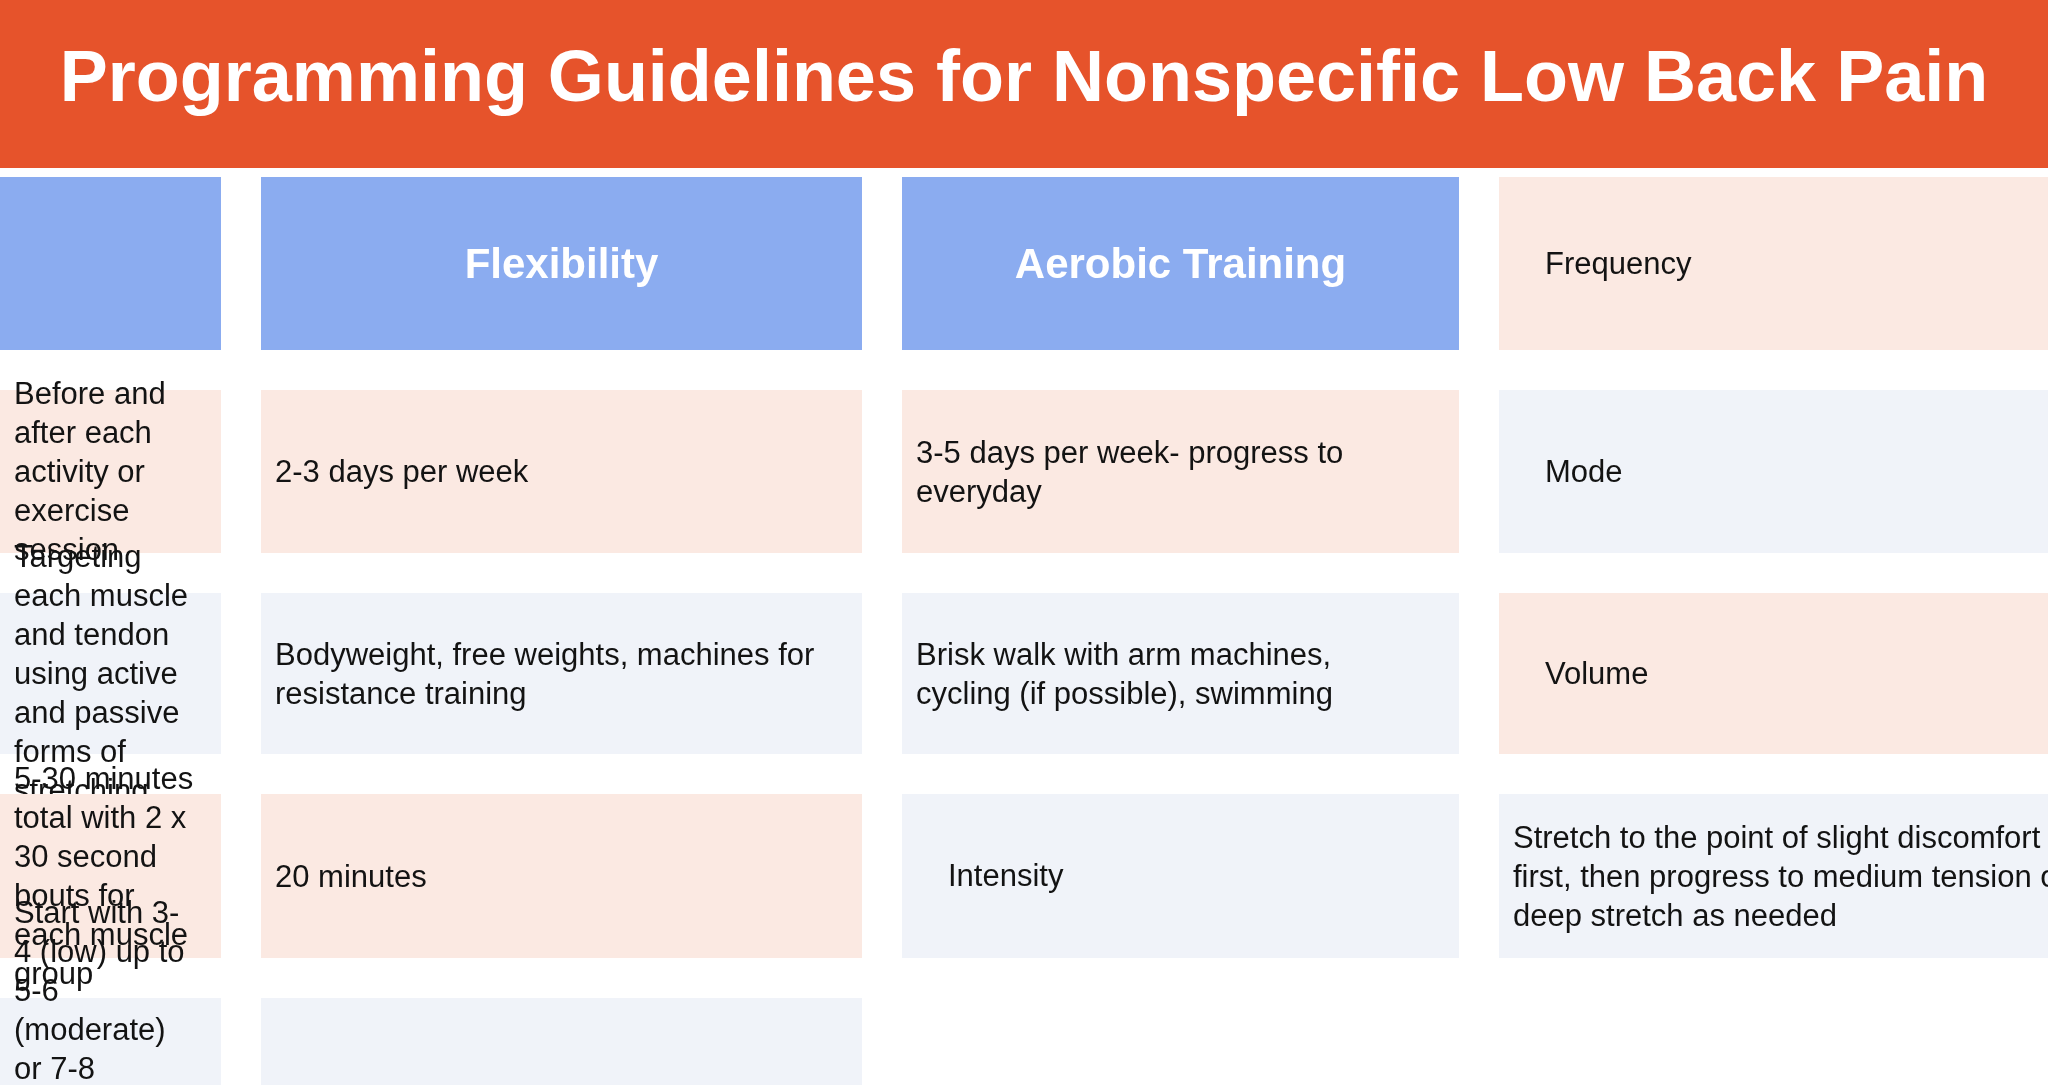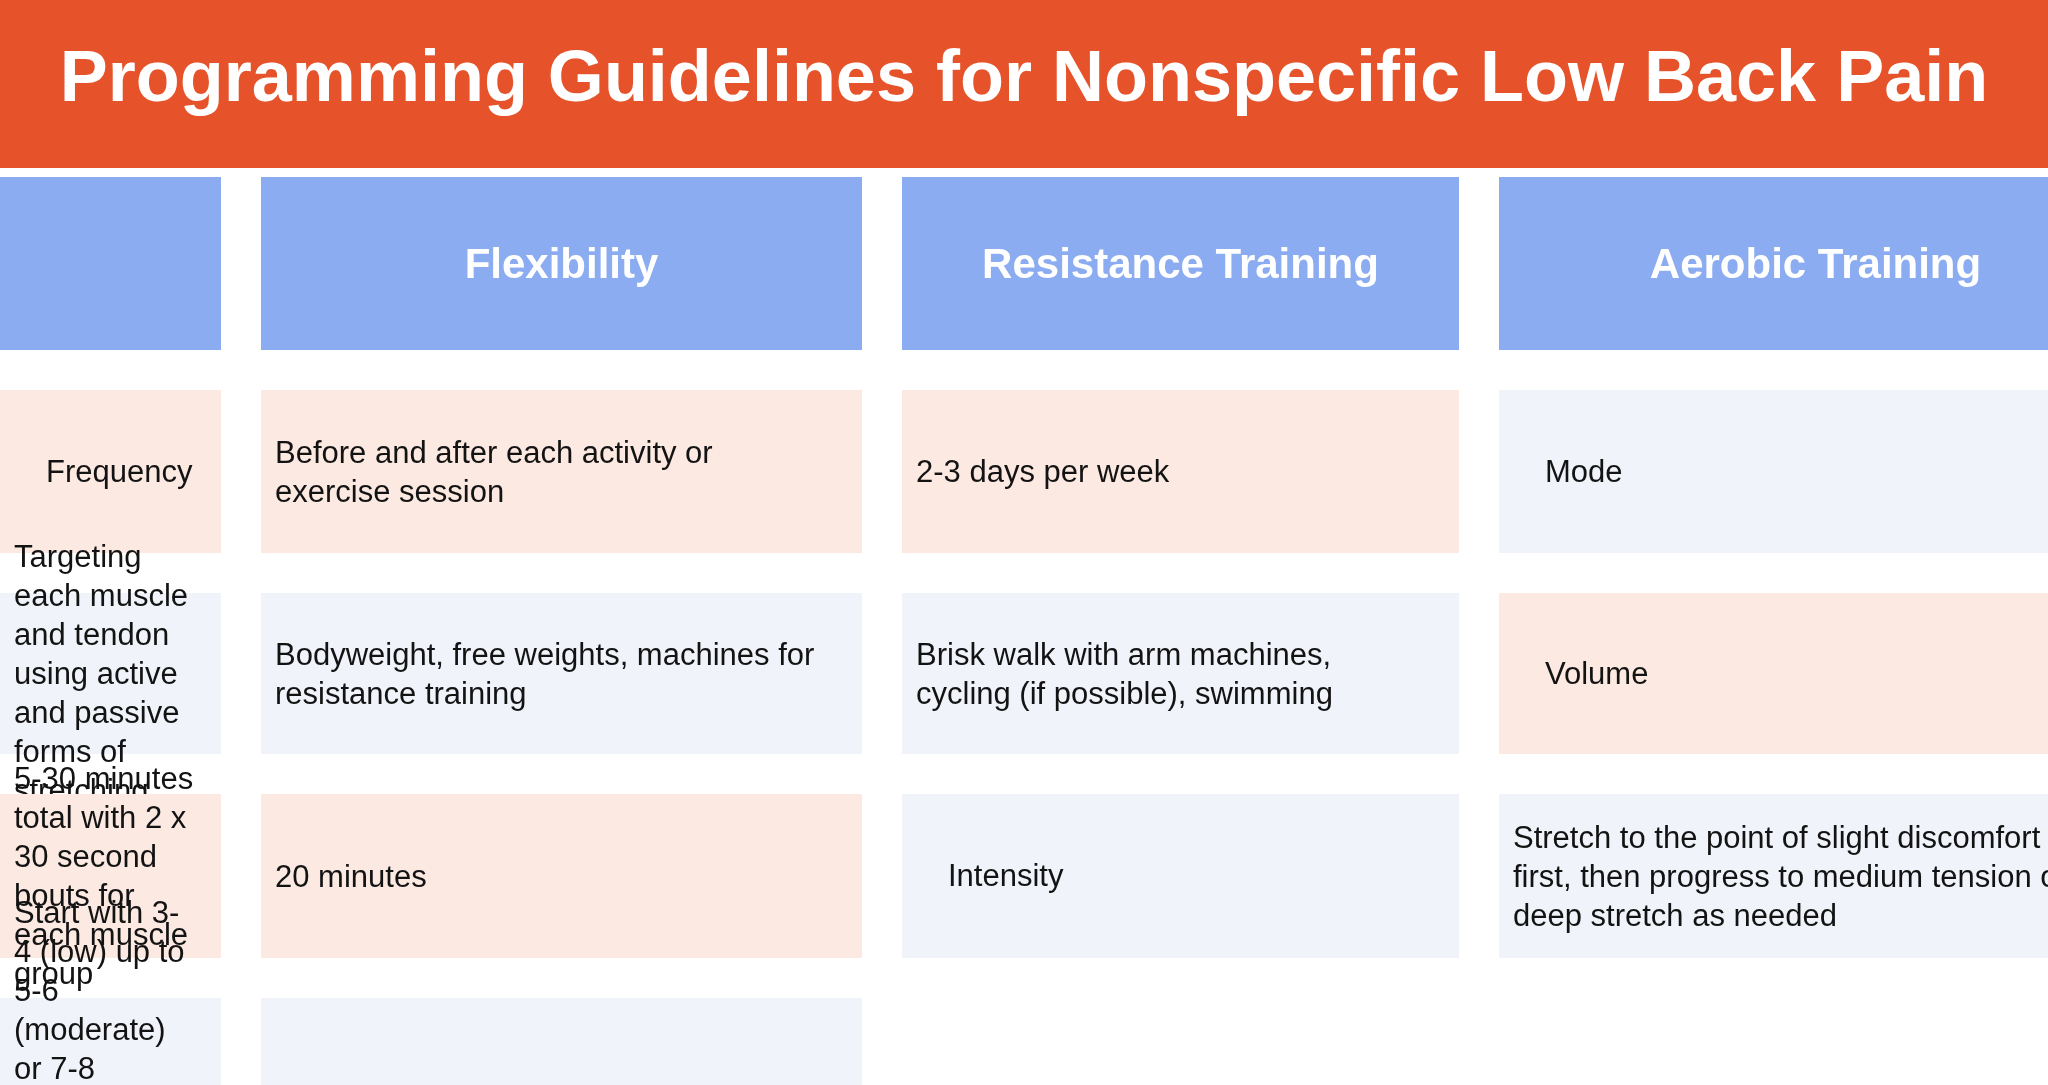--- a/index.html
+++ b/index.html
@@ -77,26 +77,26 @@
 <body>
 
 <div class="title-band">
   <h1>Programming Guidelines for Nonspecific Low Back Pain</h1>
 </div>
 
 <div class="table-grid">
 
   <div class="cell head"></div>
   <div class="cell head">Flexibility</div>
-  <div class="cell head">Resistance Training</div>
   <div class="cell head">Aerobic Training</div>
 
   <div class="cell label-cell row-pink">Frequency</div>
   <div class="cell data-cell row-pink">Before and after each activity or exercise session</div>
   <div class="cell data-cell row-pink">2-3 days per week</div>
+  <div class="cell data-cell row-pink">3-5 days per week- progress to everyday</div>
 
   <div class="cell label-cell row-light">Mode</div>
   <div class="cell data-cell row-light">Targeting each muscle and tendon using active and passive forms of stretching</div>
   <div class="cell data-cell row-light">Bodyweight, free weights, machines for resistance training</div>
   <div class="cell data-cell row-light">Brisk walk with arm machines, cycling (if possible), swimming</div>
 
   <div class="cell label-cell row-pink">Volume</div>
   <div class="cell data-cell row-pink">5-30 minutes total with 2 x 30 second bouts for each muscle group</div>
   <div class="cell data-cell row-pink">20 minutes</div>
 

